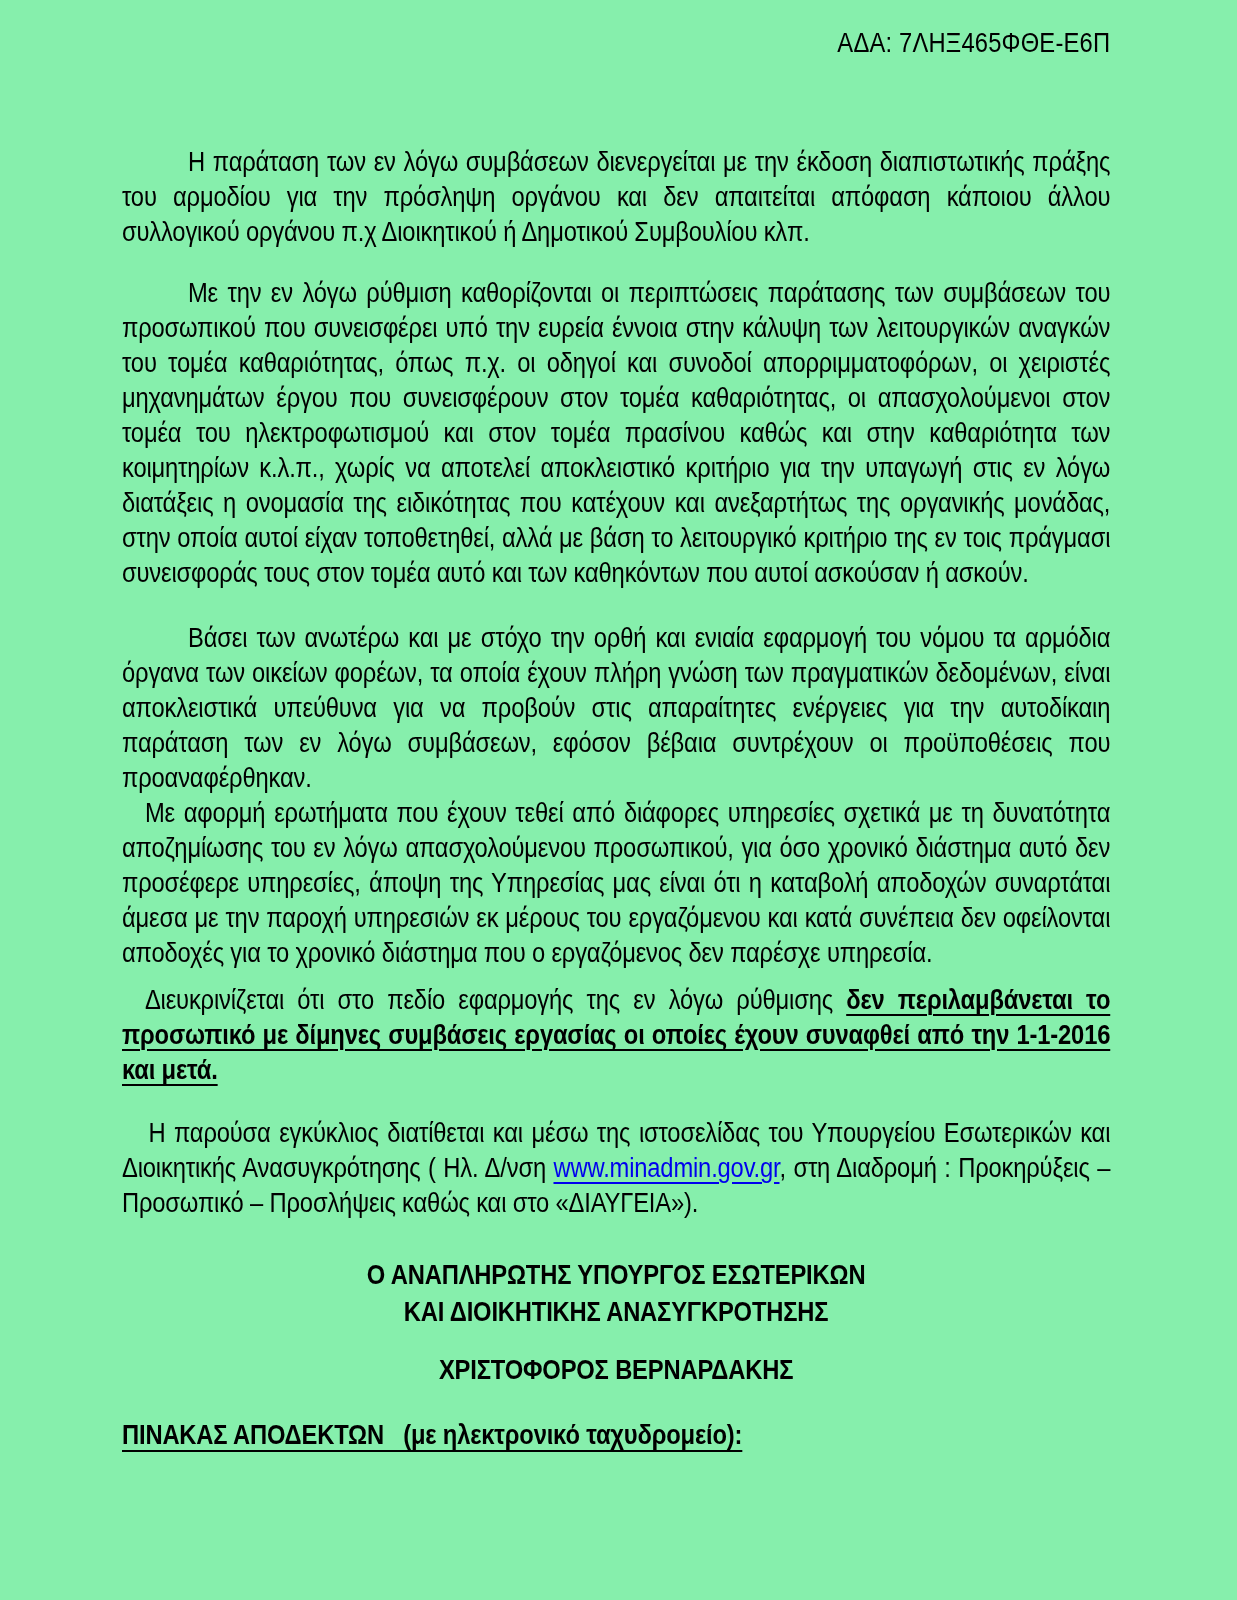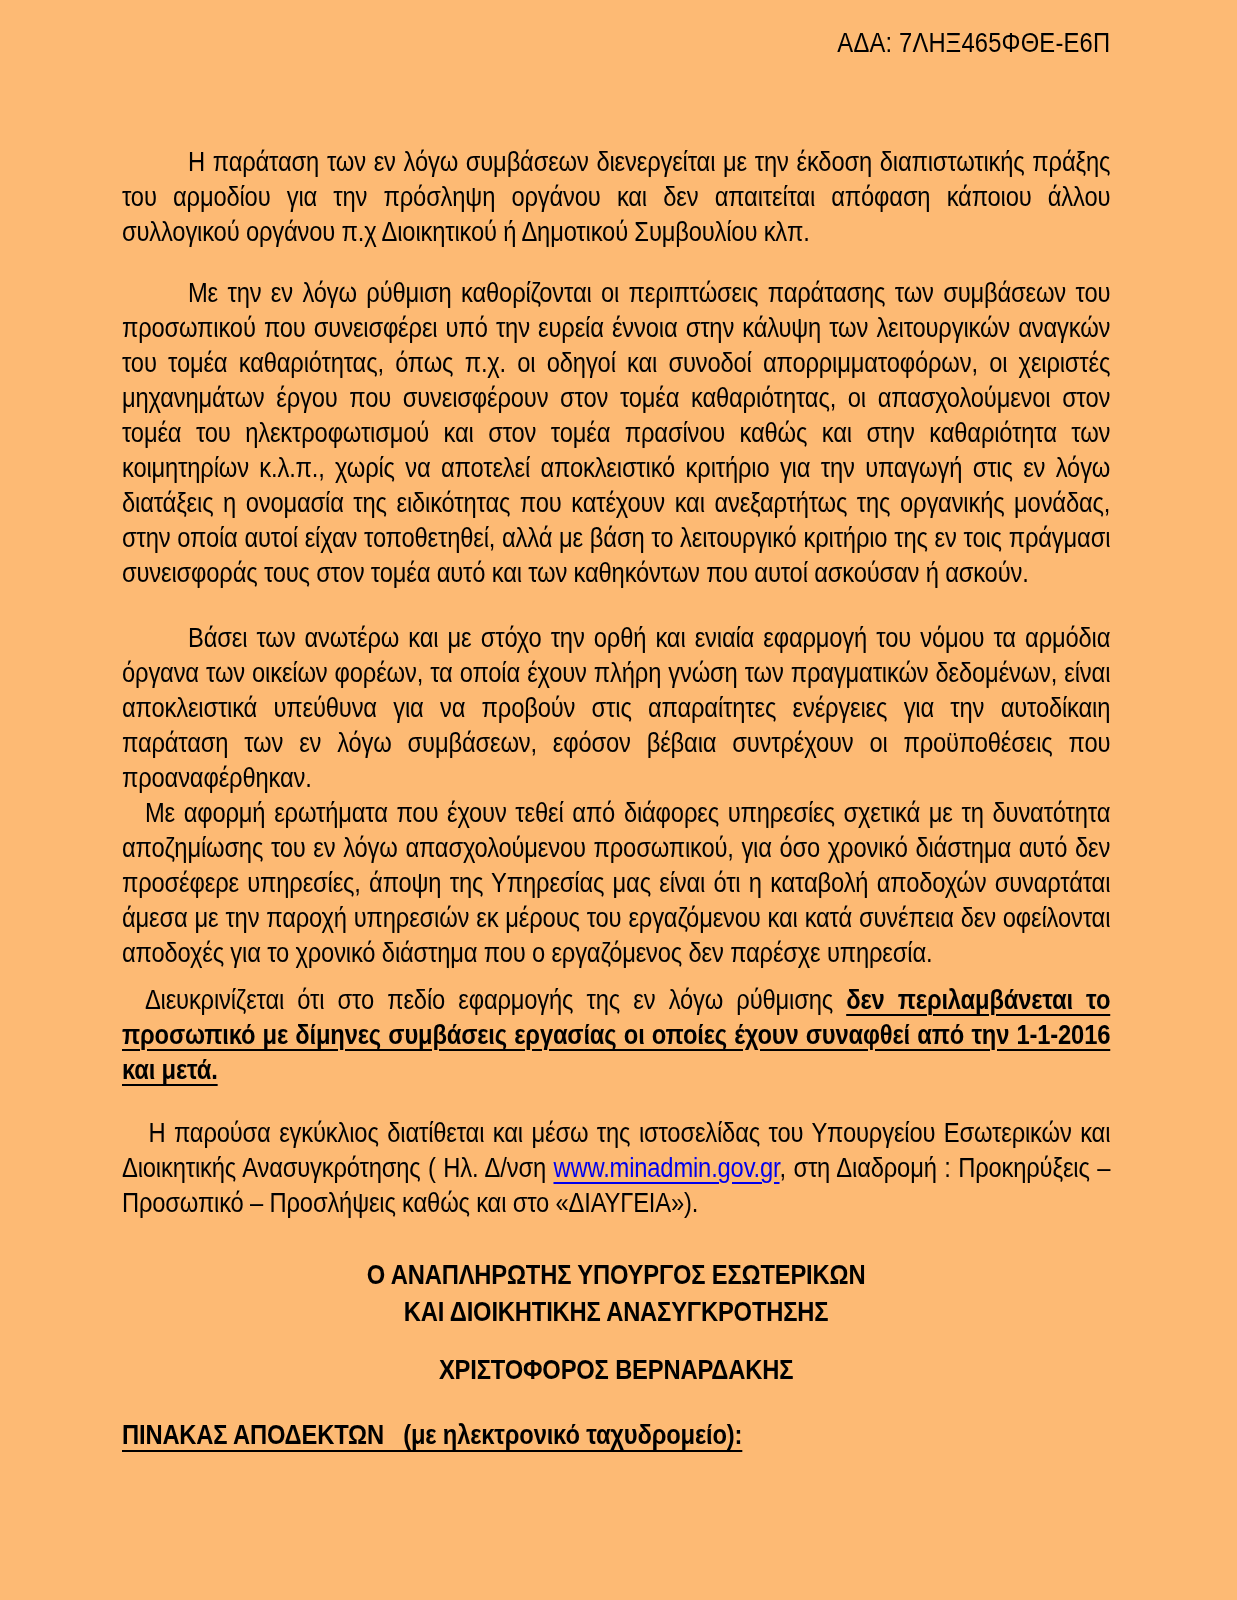--- a/index.html
+++ b/index.html
@@ -4,21 +4,21 @@
 <style>
   html, body {
     margin: 0;
     padding: 0;
     background: #FFFFFF;
   }
   .page {
     position: relative;
     width: 1237px;
     height: 1600px;
-    background: #fdba74;
+    background: #86efac;
     color: #000000;
     font-family: "Liberation Sans", "DejaVu Sans", sans-serif;
     font-size: 27px;
     letter-spacing: -0.2px;
     box-sizing: border-box;
     padding: 26px 0 0 122px;
     overflow: hidden;
   }
   
   .content {

